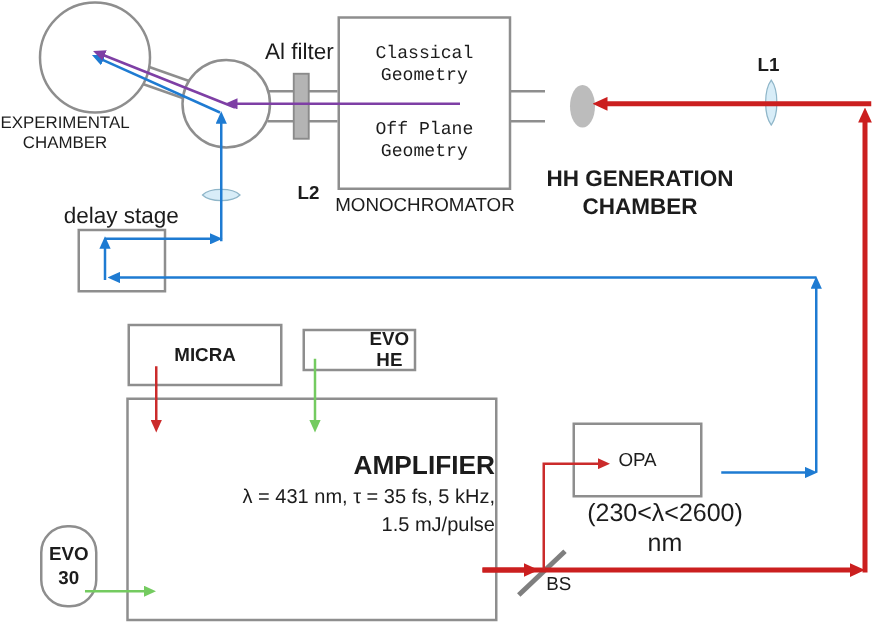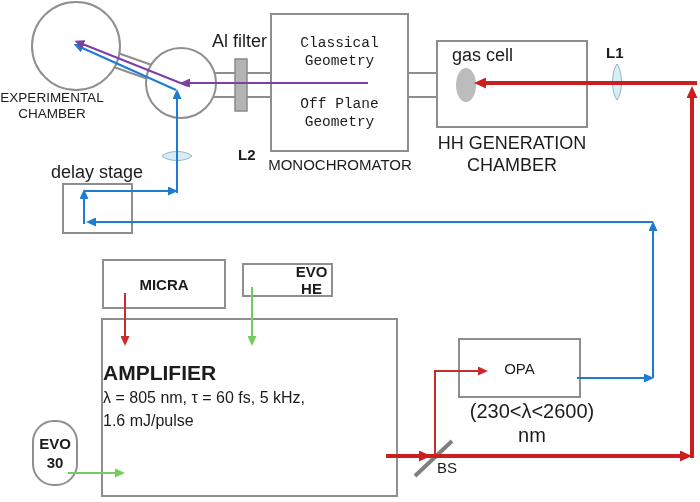--- a/index.html
+++ b/index.html
@@ -13,79 +13,76 @@
     display:flex;align-items:center;justify-content:center;text-align:center;
   }
   .lbl{position:absolute;white-space:pre-line;text-align:center;line-height:1.22;}
   .b{font-weight:bold;}
   .fs13{font-size:13.5px;}
   .fs14{font-size:18px;}
   .fs15{font-size:15px;}
   .fs16{font-size:20px;}
   .mono-modes{display:flex;flex-direction:column;gap:24px;width:100%;font-family:Liberation Mono, monospace;}
   .mode{white-space:pre-line;font-size:14.5px;line-height:1.25;}
-  .amp-text{position:absolute;left:0;right:0;top:40px;text-align:left;}
+  .amp-text{position:absolute;left:0;right:0;top:40px;text-align:right;}
   .amp-title{font-size:21px;font-weight:bold;line-height:26px;}
   .amp-specs{font-size:16px;line-height:23px;}
   .evo30-text{white-space:pre-line;font-weight:bold;font-size:15px;line-height:19px;}
   svg.overlay{position:absolute;left:0;top:0;pointer-events:none;}
 </style>
 </head>
 <body>
 
 <div class="stage">
 
   <div class="box" style="left:270px;top:13px;width:139px;height:139px;">
     <div class="mono-modes">
       <div class="mode">Classical
 Geometry</div>
       <div class="mode">Off Plane
 Geometry</div>
     </div>
   </div>
 
-  <div class="box" style="left:436px;top:40px;width:152px;height:88px;">
-    <span class="lbl fs14" style="left:14px;top:3px;white-space:nowrap;">gas cell</span>
-  </div>
 
   <div class="box" style="left:62px;top:183px;width:71px;height:51px;"></div>
 
   <div class="box" style="left:102px;top:259px;width:124px;height:50px;">
     <span class="b fs15">MICRA</span>
   </div>
 
   <div class="box" style="left:242px;top:263px;width:91px;height:34px;padding-left:48px;">
     <span class="b fs15">EVO HE</span>
   </div>
 
   <div class="box" style="left:101px;top:318px;width:297px;height:179px;">
     <div class="amp-text">
       <div class="amp-title">AMPLIFIER</div>
-      <div class="amp-specs">λ = 805 nm, τ = 60 fs, 5 kHz,</div>
-      <div class="amp-specs">1.6 mJ/pulse</div>
+      <div class="amp-specs">λ = 431 nm, τ = 35 fs, 5 kHz,</div>
+      <div class="amp-specs">1.5 mJ/pulse</div>
     </div>
   </div>
 
-  <div class="box" style="left:458px;top:338px;width:123px;height:60px;">
+  <div class="box" style="left:458px;top:338px;width:104px;height:60px;">
     <span class="fs15">OPA</span>
   </div>
 
   <div class="box" style="left:32px;top:420px;width:46px;height:66px;border-radius:22px;">
     <span class="evo30-text">EVO
 30</span>
   </div>
 
   <div class="lbl fs13" style="left:-3px;top:90px;width:110px;">EXPERIMENTAL
 CHAMBER</div>
 
   <div class="lbl fs14" style="left:212px;top:31px;white-space:nowrap;">Al filter</div>
 
   <div class="lbl fs15" style="left:262px;top:156px;width:156px;">MONOCHROMATOR</div>
 
-  <div class="lbl fs14" style="left:436px;top:133px;width:152px;">HH GENERATION
+  <div class="lbl fs14" style="left:436px;top:133px;width:152px;font-weight:bold;">HH GENERATION
 CHAMBER</div>
 
   <div class="lbl fs15 b" style="left:606px;top:44px;">L1</div>
 
   <div class="lbl fs15 b" style="left:199px;top:146px;margin-left:39px;">L2</div>
 
   <div class="lbl fs14" style="left:51px;top:162px;white-space:nowrap;">delay stage</div>
 
   <div class="lbl fs16" style="left:456px;top:399px;width:152px;">(230&lt;λ&lt;2600) nm</div>
 

